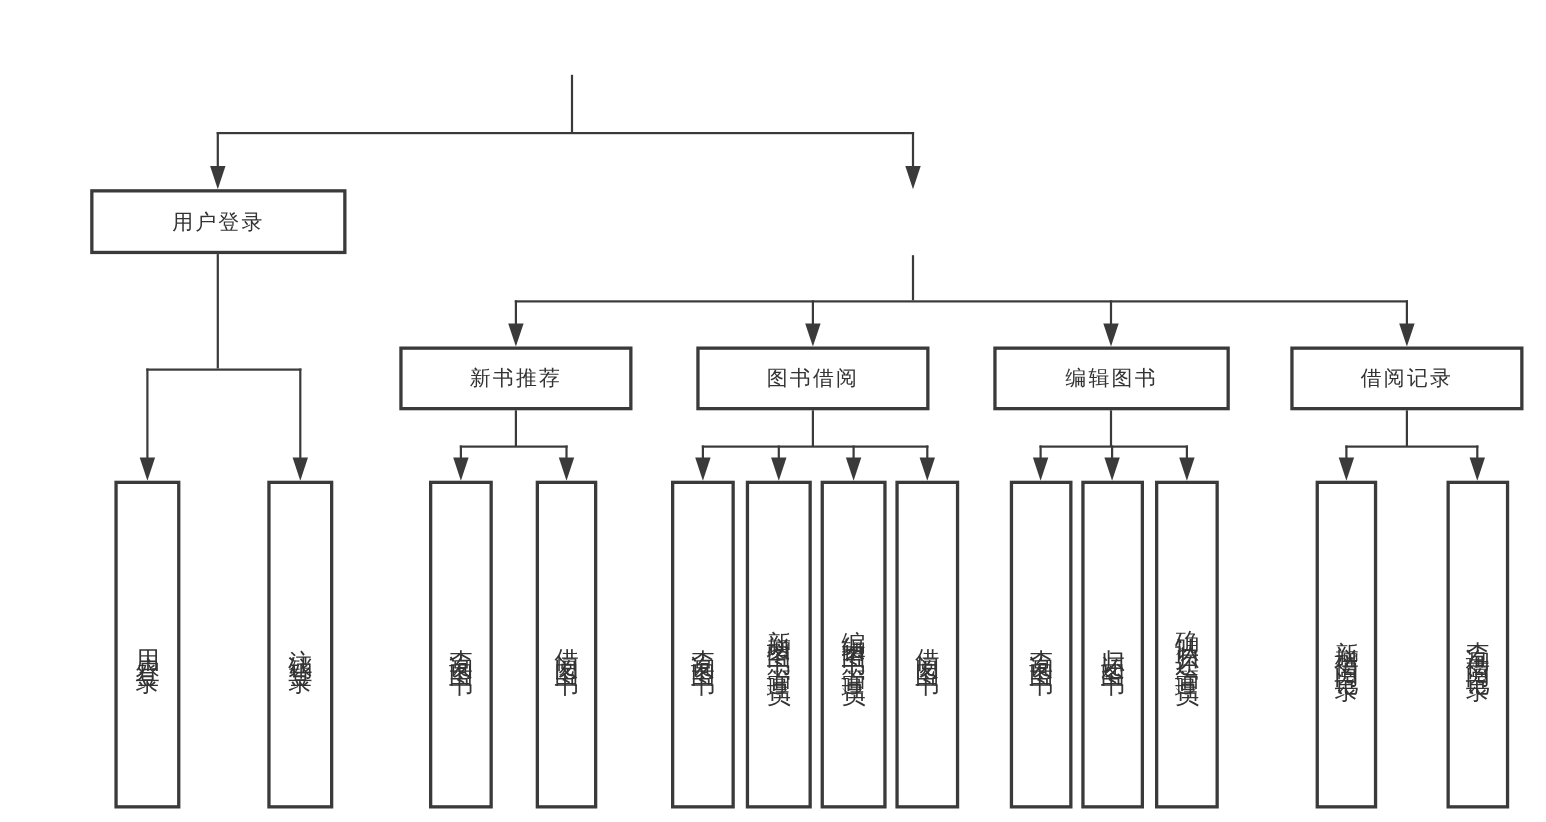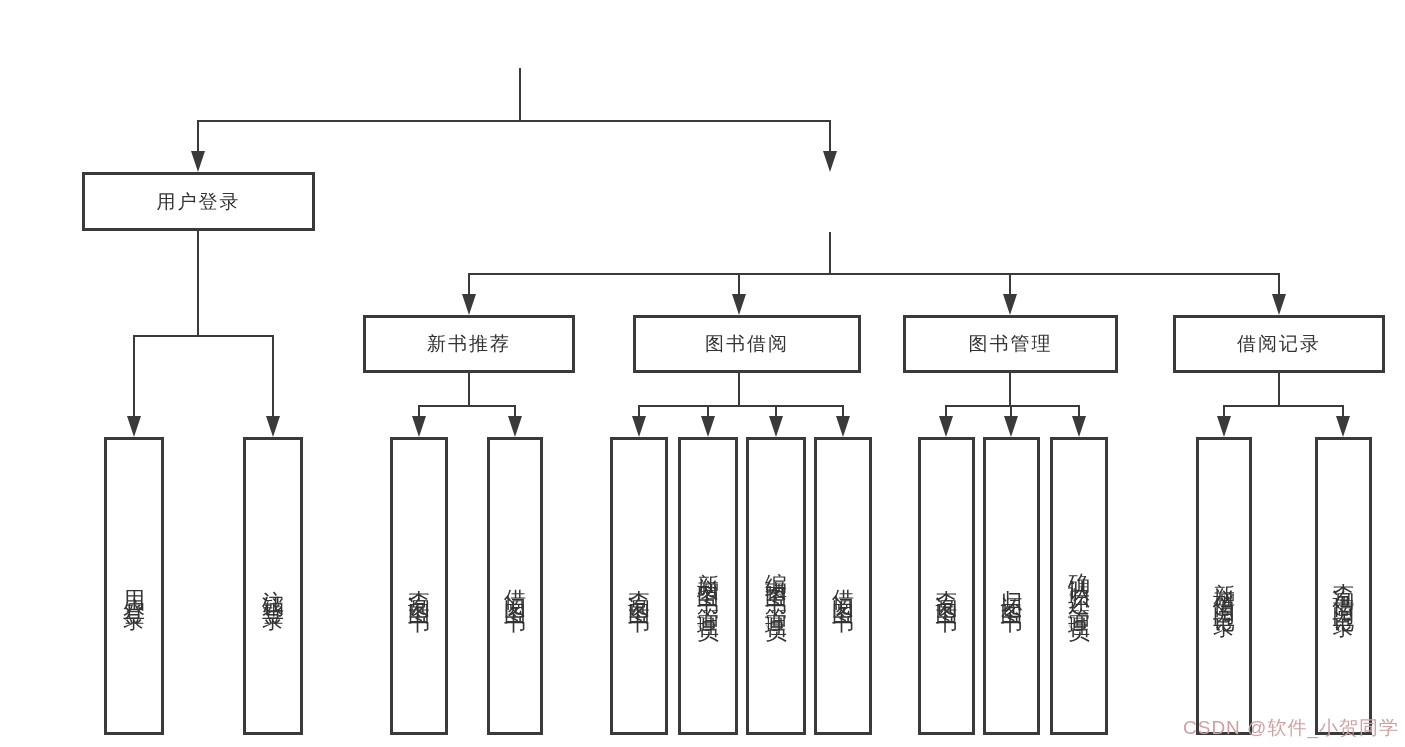--- a/index.html
+++ b/index.html
@@ -79,25 +79,25 @@
   <div class="vline" style="left:738px;top:273px;height:22px;"></div>
   <div class="arw" style="left:732px;top:294px;"></div>
   <div class="vline" style="left:1009px;top:273px;height:22px;"></div>
   <div class="arw" style="left:1003px;top:294px;"></div>
   <div class="vline" style="left:1278px;top:273px;height:22px;"></div>
   <div class="arw" style="left:1272px;top:294px;"></div>
 
   <div class="box hbox" style="left:363px;top:315px;width:212px;height:58px;">
     <span>新书推荐</span>
   </div>
-  <div class="box hbox" style="left:633px;top:315px;width:228px;height:58px;">
+  <div class="box hbox" style="left:633px;top:315px;width:212px;height:58px;">
     <span>图书借阅</span>
   </div>
   <div class="box hbox" style="left:903px;top:315px;width:215px;height:58px;">
-    <span>图书管理</span>
+    <span>编辑图书</span>
   </div>
   <div class="box hbox" style="left:1173px;top:315px;width:212px;height:58px;text-align:right;">
     <span>借阅记录</span>
   </div>
 
   <div class="vline" style="left:468px;top:373px;height:33px;"></div>
   <div class="hline" style="left:418px;top:405px;width:98px;"></div>
   <div class="vline" style="left:418px;top:405px;height:16px;"></div>
   <div class="arw" style="left:412px;top:416px;"></div>
   <div class="vline" style="left:514px;top:405px;height:16px;"></div>
@@ -167,15 +167,14 @@
     <span class="vtext">确认归还（管理员）</span>
   </div>
 
   <div class="box vbox" style="left:1196px;top:437px;width:56px;height:298px;">
     <span class="vtext">新增借阅记录</span>
   </div>
   <div class="box vbox" style="left:1315px;top:437px;width:57px;height:298px;">
     <span class="vtext">查询借阅记录</span>
   </div>
 
-  <div class="watermark">CSDN @软件_小贺同学</div>
 
 </div>
 
 </body></html>

